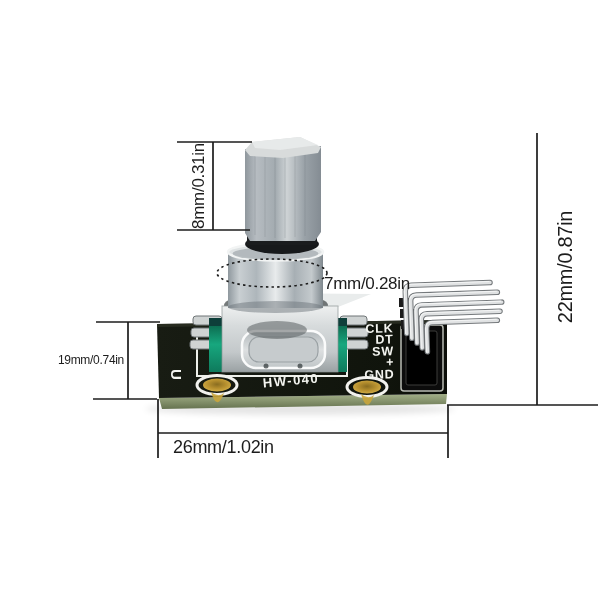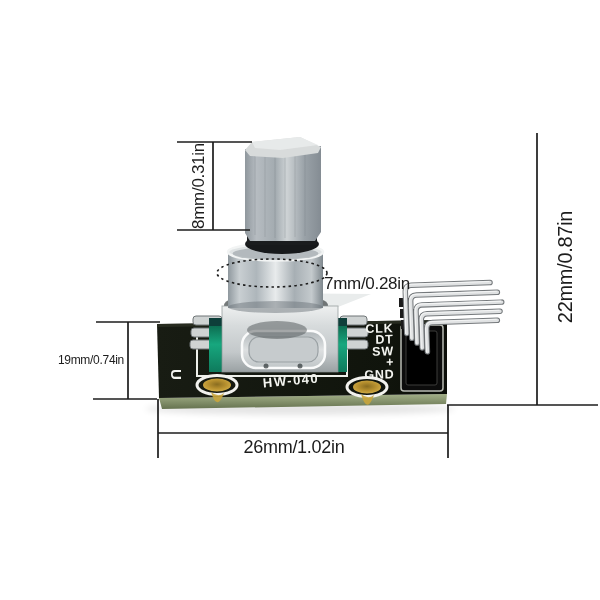--- a/index.html
+++ b/index.html
@@ -11,21 +11,21 @@
   html,body{width:600px;height:600px;background:var(--c-background);overflow:hidden;}
   body{font-family:"Liberation Sans","DejaVu Sans",sans-serif;color:var(--c-annotation);}
   .stage{position:relative;width:600px;height:600px;}
   .stage svg{position:absolute;left:0;top:0;}
   .dim-label{position:absolute;color:var(--c-annotation);letter-spacing:-0.3px;white-space:nowrap;}
   .dim-vert{transform-origin:center center;transform:translate(-50%,-50%) rotate(-90deg);}
   .lbl-8mm{left:199px;top:186px;font-size:17px;}
   .lbl-7mm{left:324px;top:262px;font-size:17px;line-height:20px;margin-top:12px;}
   .lbl-22mm{left:565px;top:267px;font-size:20px;}
   .lbl-19mm{left:8px;top:350px;width:116px;text-align:right;font-size:12px;line-height:21px;}
-  .lbl-26mm{left:194px;top:437px;width:200px;text-align:center;font-size:18px;line-height:21px;}
+  .lbl-26mm{left:173px;top:437px;width:200px;font-size:18px;line-height:21px;}
   .silk{position:absolute;color:var(--c-silkscreen);font-weight:bold;}
   .pin-labels{left:330px;top:324px;width:64px;transform:rotate(-1.5deg);}
   .pin-labels .pin-row{width:64px;text-align:right;font-size:12.5px;line-height:11.4px;letter-spacing:0.8px;}
   .lbl-model{left:254px;top:373px;width:74px;text-align:center;font-size:13px;letter-spacing:1.5px;transform:rotate(-5deg);}
   .lbl-logo{left:165px;top:366px;width:22px;text-align:center;font-size:15px;transform:rotate(90deg);}
 </style>
 </head>
 <body>
 
 <div class="stage">

